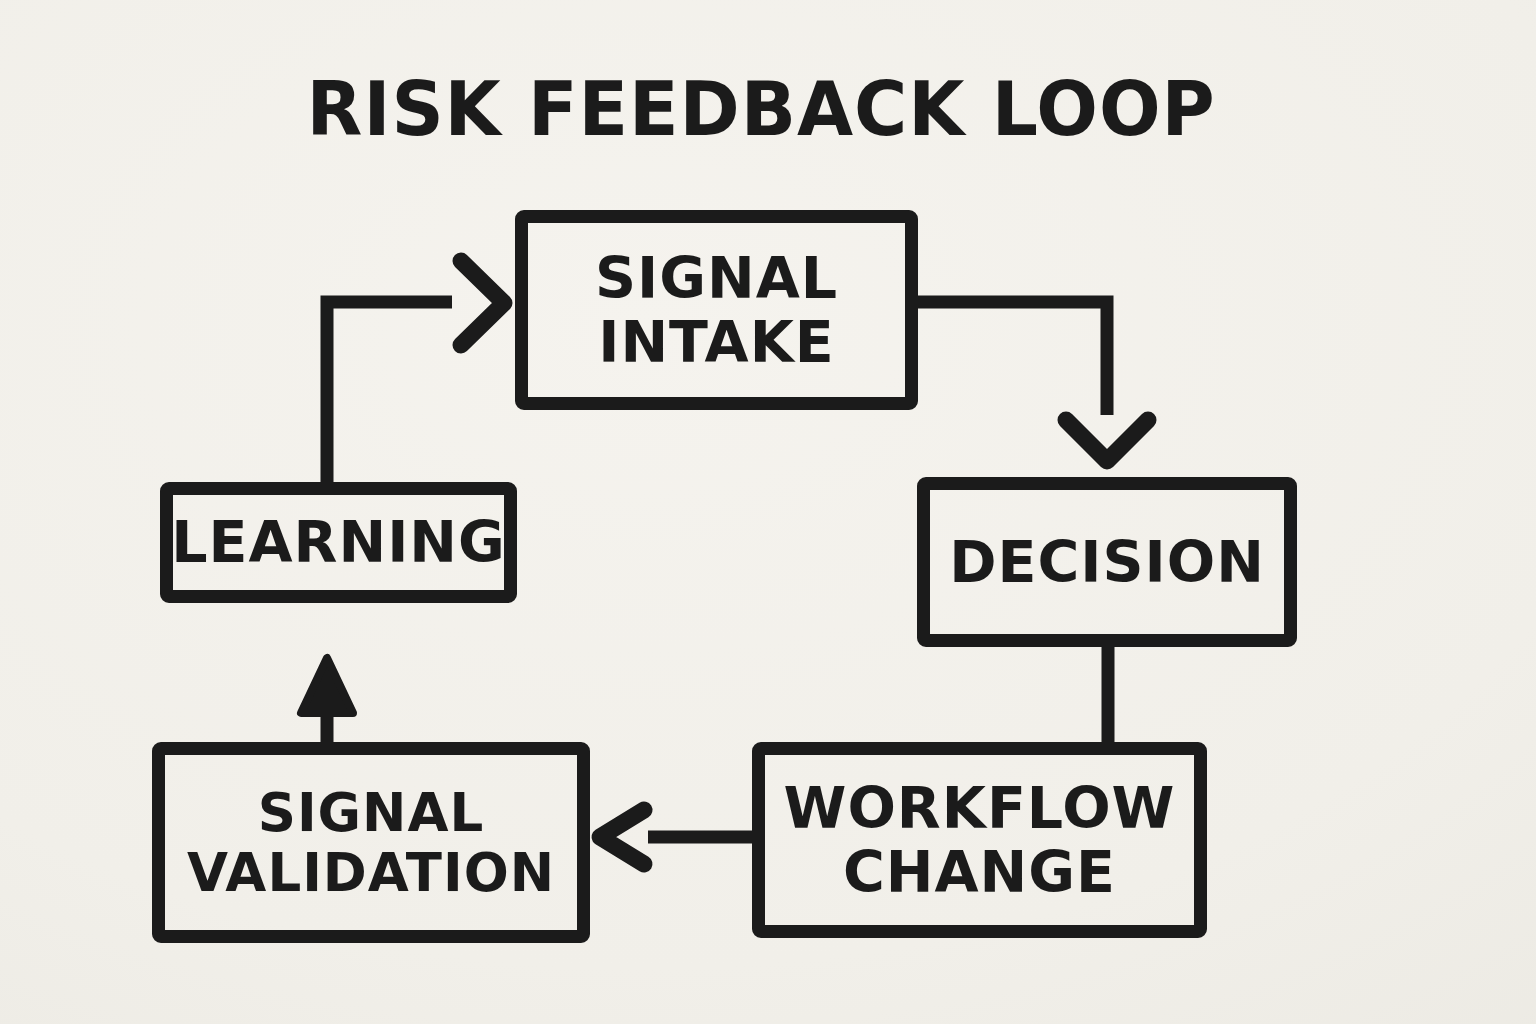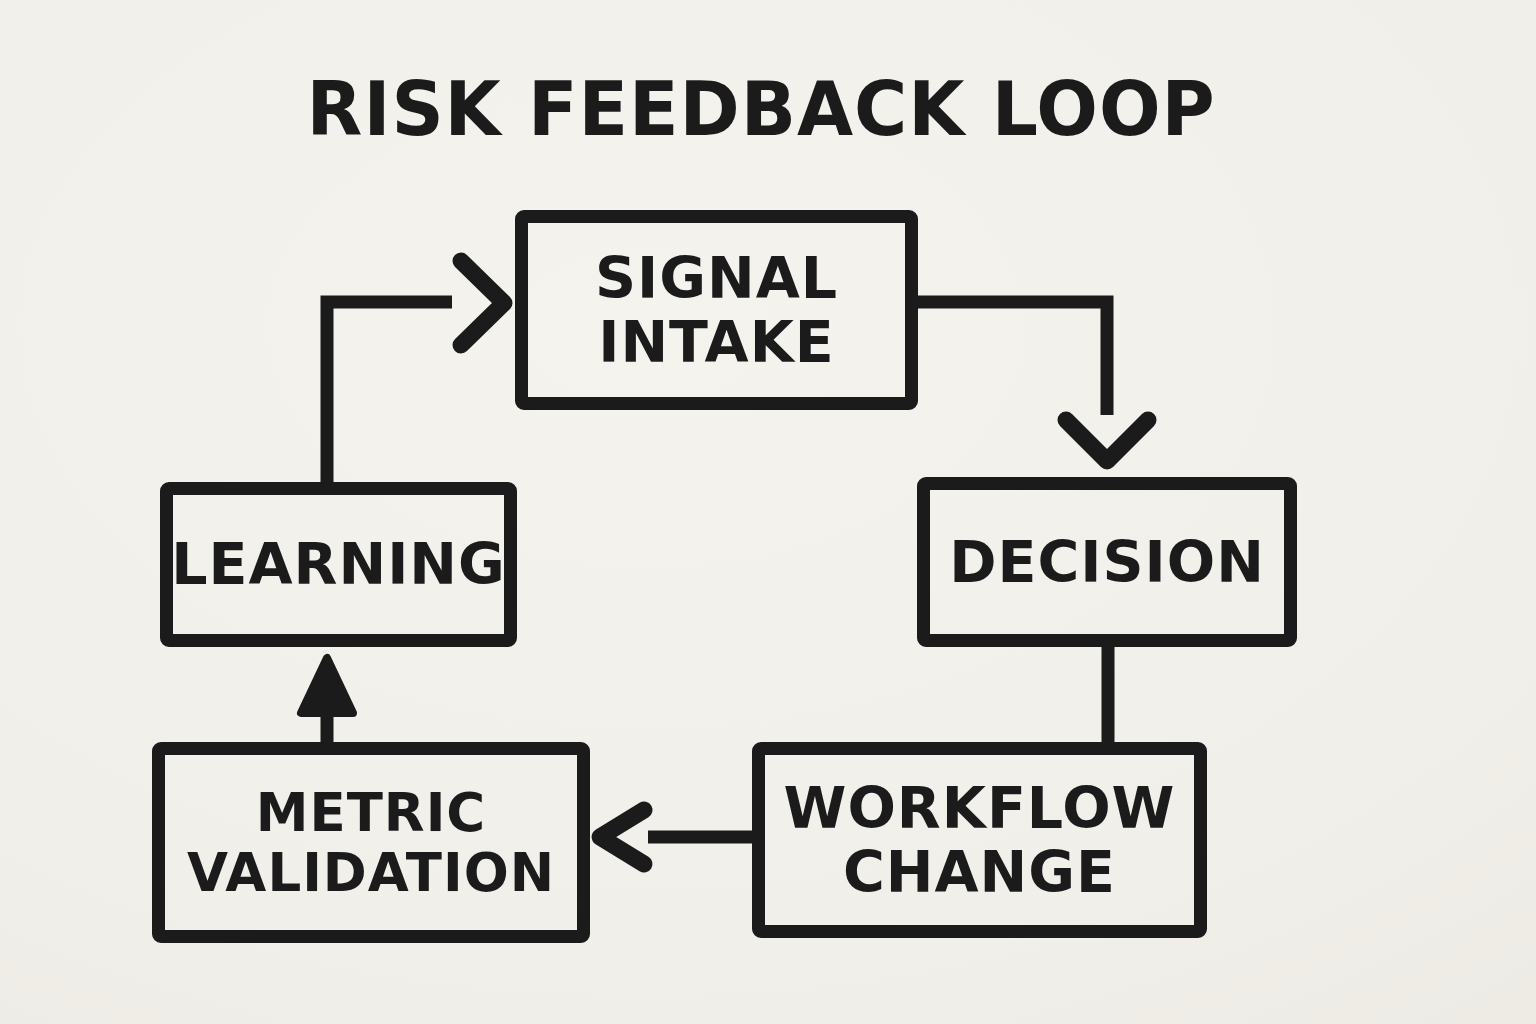--- a/index.html
+++ b/index.html
@@ -19,21 +19,21 @@
     border:13px solid #1b1b1b; border-radius:9px;
     display:flex; align-items:center; justify-content:center;
     color:#1b1b1b; font-weight:700; text-align:center; line-height:1.13;
     letter-spacing:1px;
   }
   .node .lbl { display:block; padding:0 8px; }
   #node-signal-intake    { left:515px; top:210px; width:403px; height:200px; font-size:57px; }
   #node-decision         { left:917px; top:477px; width:380px; height:170px; font-size:57px;justify-content:center; }
   #node-workflow-change  { left:752px; top:742px; width:455px; height:196px; font-size:57px; }
   #node-metric-validation{ left:152px; top:742px; width:438px; height:201px; font-size:53px; }
-  #node-learning         { left:160px; top:482px; width:357px; height:165px; font-size:57px; }
+  #node-learning         { left:160px; top:482px; width:357px; height:121px; font-size:57px; }
   svg.wires { position:absolute; left:0; top:0; width:1536px; height:1024px; }
   .wire { fill:none; stroke:#1b1b1b; stroke-width:13; }
   .head { fill:none; stroke:#1b1b1b; stroke-width:17; stroke-linecap:round; stroke-linejoin:round; }
   .tri  { fill:#1b1b1b; stroke:#1b1b1b; stroke-width:8; stroke-linejoin:round; }
 </style>
 </head>
 <body>
 
 <div class="canvas">
 
@@ -62,20 +62,20 @@
 
   <div class="node" id="node-decision">
     <span class="lbl">DECISION</span>
   </div>
 
   <div class="node" id="node-workflow-change">
     <span class="lbl">WORKFLOW CHANGE</span>
   </div>
 
   <div class="node" id="node-metric-validation">
-    <span class="lbl">METRIC VALIDATION</span>
+    <span class="lbl">SIGNAL VALIDATION</span>
   </div>
 
   <div class="node" id="node-learning">
     <span class="lbl">LEARNING</span>
   </div>
 
 </div>
 
 </body></html>

